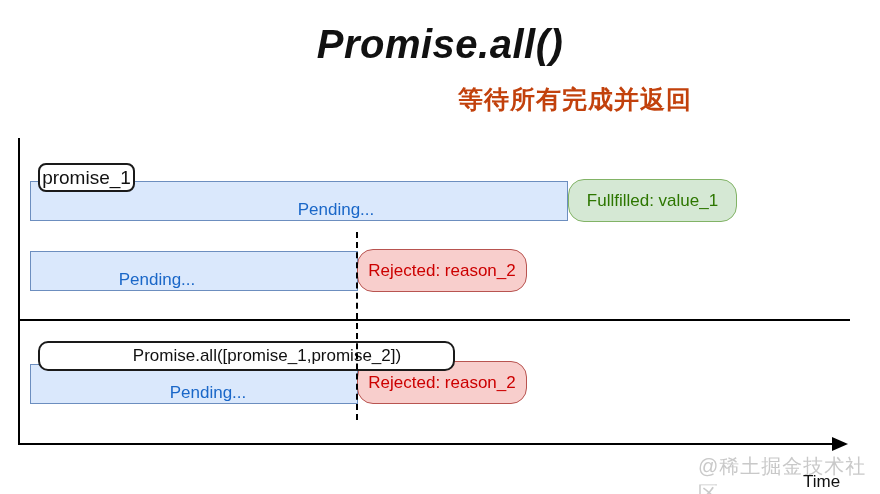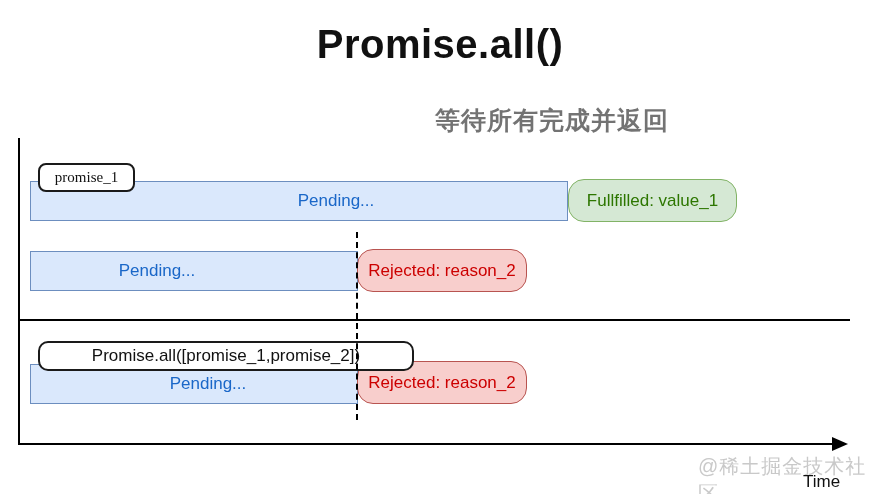--- a/index.html
+++ b/index.html
@@ -4,40 +4,39 @@
 <style>
   html,body{margin:0;padding:0;background:#fff;}
   #canvas{
     position:relative;width:880px;height:494px;background:#ffffff;
     font-family:"Liberation Sans",sans-serif;overflow:hidden;
   }
   .abs{position:absolute;}
   
   .title{
     left:0;top:22px;width:880px;text-align:center;
-    font-size:40px;font-weight:bold;color:#111;letter-spacing:.5px;
+    font-size:40px;font-weight:bold;color:#111;letter-spacing:.5px;font-style:italic;
   }
   .subtitle{
-    left:435px;top:83px;font-size:25px;font-weight:bold;color:#737373;
+    left:458px;top:83px;font-size:25px;font-weight:bold;color:#c2410c;
     letter-spacing:1px;
-    margin-top:21px;
   }
   
   .axis-v{left:18px;top:138px;width:2px;height:307px;background:#000;}
   .axis-h{left:18px;top:443px;width:816px;height:2px;background:#000;}
   .arrow-head{
     left:832px;top:437px;width:0;height:0;
     border-left:16px solid #000;border-top:7px solid transparent;border-bottom:7px solid transparent;
   }
   .divider{left:18px;top:319px;width:832px;height:2px;background:#000;}
   .dashline{left:356px;top:232px;width:0;height:188px;border-left:2px dashed #000;z-index:6;}
   
   .bar{
     background:#dae8fc;border:1px solid #6c8ebf;height:38px;
-    display:flex;align-items:center;justify-content:center;
+    display:flex;align-items:flex-end;justify-content:center;
     font-size:17px;color:#1a67c8;z-index:2;
   }
   .bar1{left:30px;top:181px;width:536px;}
   .bar1 .shift{position:relative;left:37px;}
   .bar2{left:30px;top:251px;width:326px;}
   .bar2 .shift{position:relative;left:-37px;}
   .bar3{left:30px;top:364px;width:326px;}
   .bar3 .shift{position:relative;left:14px;}
   .result{
     height:41px;display:flex;align-items:center;justify-content:center;
@@ -49,28 +48,28 @@
   }
   .rejected{
     background:#f8cecc;border:1px solid #b85450;color:#cc0000;
   }
   .rej2{left:357px;top:249px;width:168px;}
   .rej3{left:357px;top:361px;width:168px;}
   
   .tag{
     background:#fff;border:2px solid #1a1a1a;border-radius:8px;
     display:flex;align-items:center;justify-content:center;z-index:4;
-    font-family:Liberation Serif, serif;
-    font-size:15px;color:#111;
+    font-family:Liberation Sans, sans-serif;
+    font-size:19px;color:#111;
   }
   .tag1{left:38px;top:163px;width:93px;height:25px;}
   .tag2{left:38px;top:233px;width:93px;height:25px;}
   .tagAll{
     left:38px;top:341px;width:372px;height:26px;border-radius:10px;
-    font-family:"Liberation Sans",sans-serif;font-size:17px;
+    font-family:"Liberation Sans",sans-serif;font-size:17px;padding-left:41px;
   }
   
   .watermark{left:698px;top:453px;font-size:20px;color:#c9c9c9;z-index:1;letter-spacing:1px;}
   .time-label{left:803px;top:472px;font-size:17px;color:#111;z-index:2;}
 </style>
 </head>
 <body>
 
 <div id="canvas">
 

